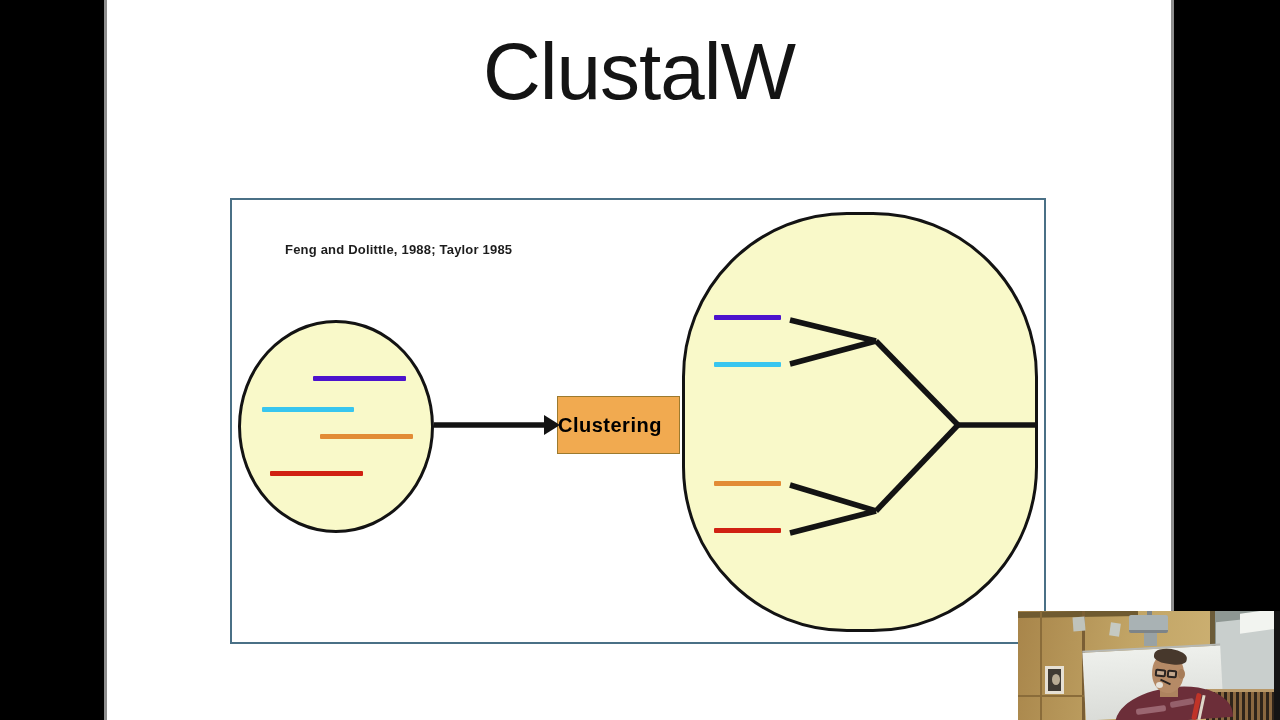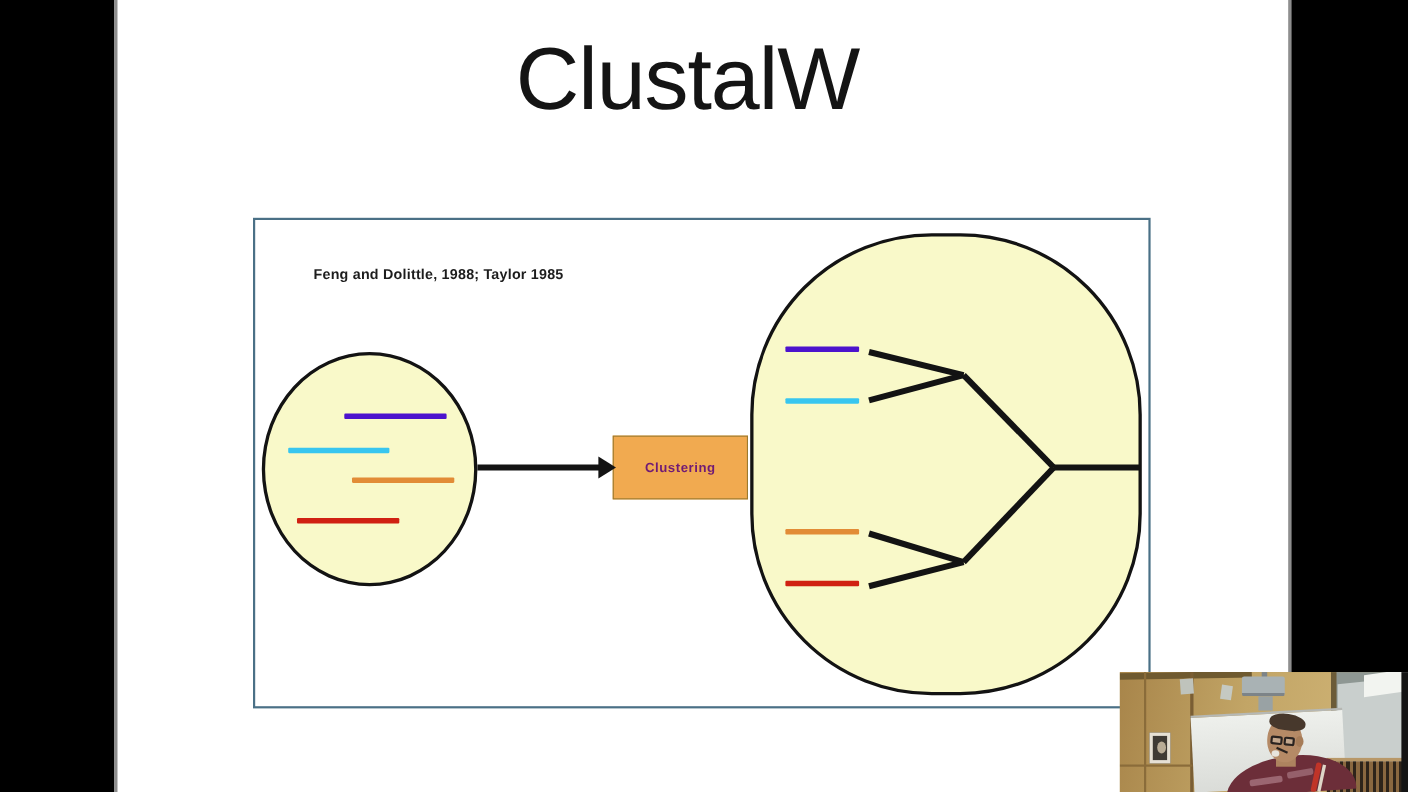--- a/index.html
+++ b/index.html
@@ -11,21 +11,21 @@
 
   
   .bar-left{left:0;top:0;width:104px;height:720px;background:#000;}
   .edge-left{left:104px;top:0;width:3px;height:720px;background:#8e8e8e;}
   .edge-right{left:1171px;top:0;width:3px;height:720px;background:#8e8e8e;}
   .bar-right{left:1174px;top:0;width:106px;height:720px;background:#000;}
 
   .slide{left:107px;top:0;width:1064px;height:720px;background:#fff;}
 
   .title{
-    left:93px;top:26px;width:1064px;text-align:center;
+    left:107px;top:26px;width:1064px;text-align:center;
     font-size:80px;color:#141414;letter-spacing:-1px;font-weight:400;
   }
 
   
   .frame{
     left:230px;top:198px;width:816px;height:446px;
     border:2px solid var(--frame-border);background:#fff;box-sizing:border-box;
   }
   .citation{
     left:285px;top:242px;font-size:13px;font-weight:bold;color:#1d1d1d;
@@ -43,22 +43,22 @@
   .seq{height:5px;border-radius:1px;}
   .seq.purple{background:var(--seq-purple);}
   .seq.cyan{background:var(--seq-cyan);}
   .seq.orange{background:var(--seq-orange);}
   .seq.red{background:var(--seq-red);}
 
   
   .clustering-box{
     left:557px;top:396px;width:123px;height:58px;
     background:var(--box-fill);border:1px solid var(--box-border);
-    box-sizing:border-box;display:flex;align-items:center;justify-content:center;
-    font-size:12px;font-weight:bold;color:#701a75;letter-spacing:0.5px;
+    box-sizing:border-box;display:flex;align-items:center;justify-content:flex-start;
+    font-size:20px;font-weight:bold;color:#000000;letter-spacing:0.5px;
   }
 
   svg.overlay{left:0;top:0;width:1280px;height:720px;pointer-events:none;}
 
   
   .webcam{left:1018px;top:611px;width:262px;height:109px;overflow:hidden;background:#b1914f;z-index:5;}
   .wc{position:absolute;}
   .wc-wood{left:0;top:0;width:200px;height:109px;
     background:linear-gradient(100deg,#a8854a 0%,#c2a566 55%,#cdb173 100%);}
   .wc-topbeam{left:0;top:0;width:120px;height:6px;background:#6f5a30;transform:rotate(-1deg);}

